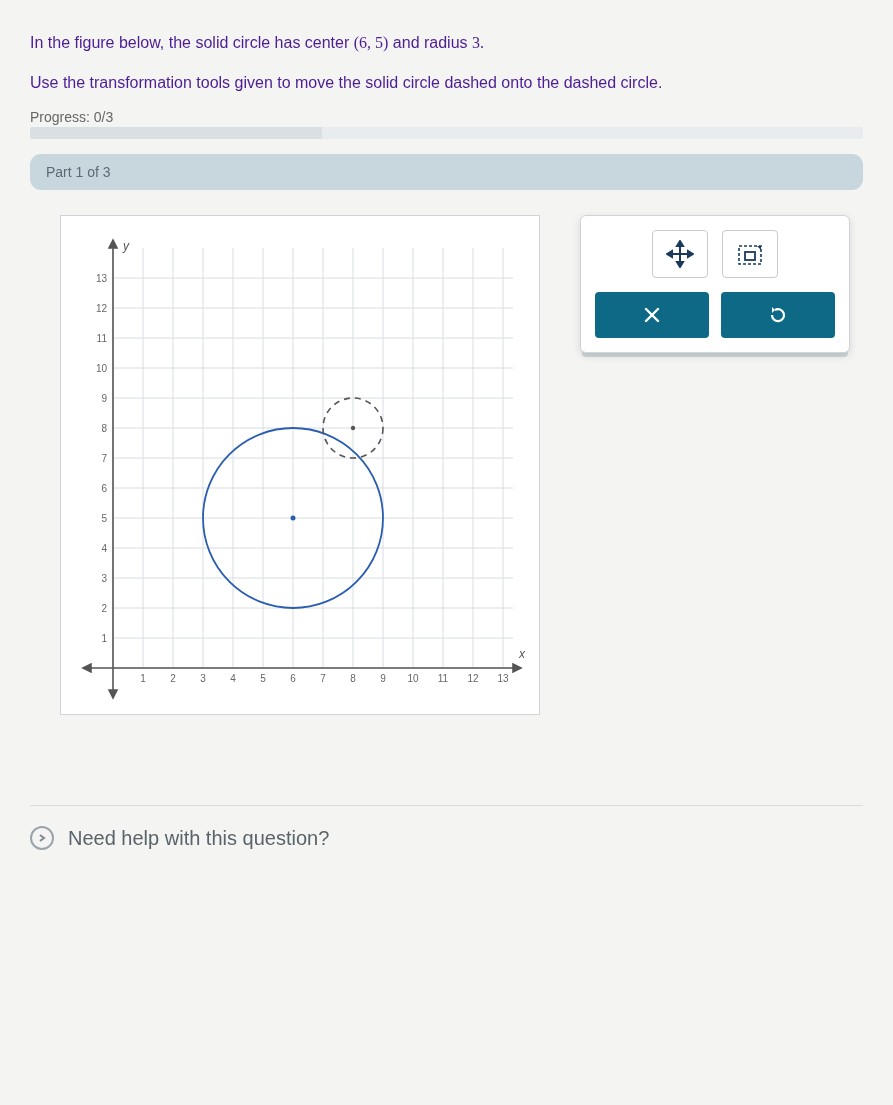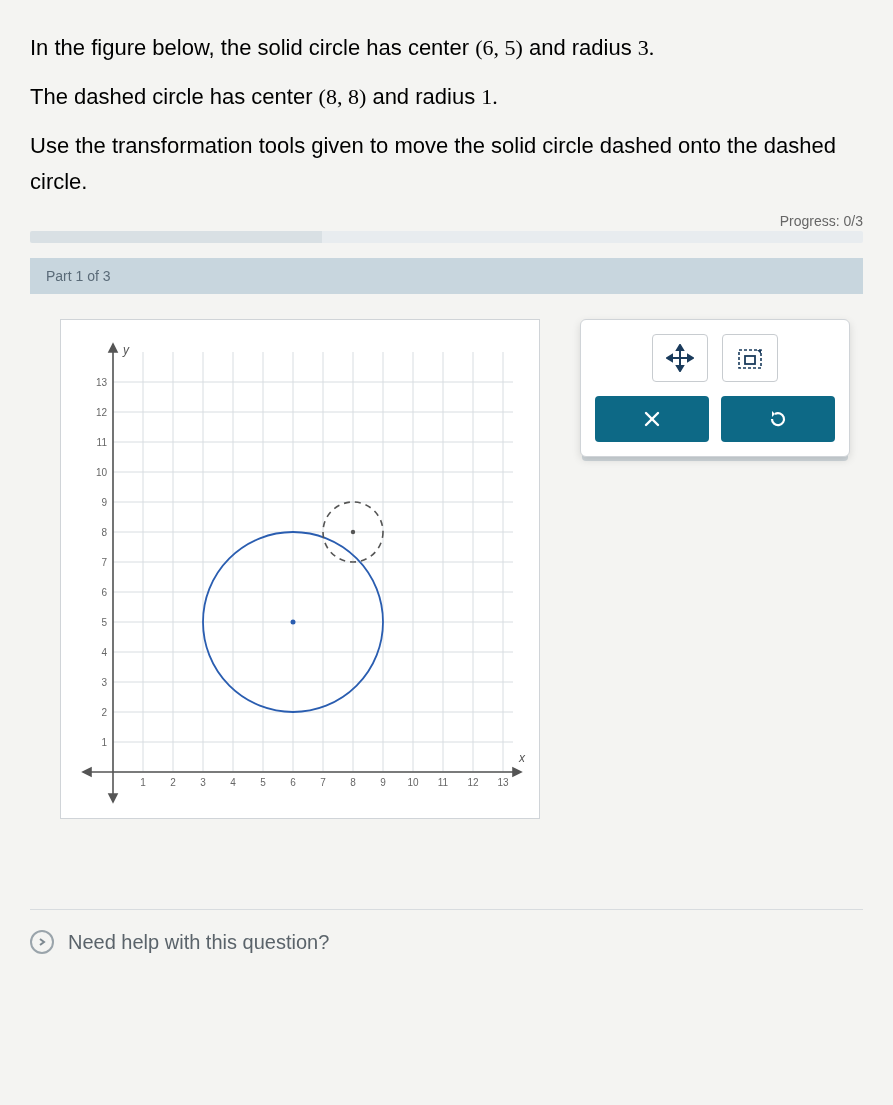--- a/index.html
+++ b/index.html
@@ -5,49 +5,47 @@
   * { box-sizing: border-box; margin: 0; padding: 0; }
   body {
     font-family: -apple-system, BlinkMacSystemFont, "Segoe UI", Arial, sans-serif;
     background: #f4f4f2;
     width: 893px;
     height: 1105px;
     padding: 30px;
     color: #333;
   }
   .question-text p {
-    font-size: 22px;
+    font-size: 16px;
     line-height: 1.6;
     margin-bottom: 14px;
-    color: #000000;
+    color: #4c1d95;
   }
   .math { font-family: Georgia, "Times New Roman", serif; }
   .progress-bar-wrap {
     margin-top: 10px;
     margin-bottom: 15px;
   }
   .progress-label {
     font-size: 14px;
     color: #666;
-    margin-left: 10px;
     margin-bottom: 2px;
-    text-align: right;
   }
   .progress-track {
     height: 12px;
     background: linear-gradient(to right, #d9e0e4 35%, #e8ecef 35%);
     border-radius: 2px;
     width: 100%;
   }
   .part-header {
     background: #c8d6de;
     padding: 10px 16px;
     font-size: 14px;
     color: #5a6b78;
-    border-radius: 0;
+    border-radius: 11px;
     margin-bottom: 25px;
   }
   .workspace {
     display: flex;
     gap: 40px;
     align-items: flex-start;
     padding-left: 30px;
   }
   .graph-panel {
     background: #fff;
@@ -123,26 +121,20 @@
 </style>
 </head>
 <body>
 
 <div class="question-text">
   <p>
     <span>In the figure below, the solid circle has center </span>
     <span class="math">(6, 5)</span>
     <span> and radius </span>
     <span class="math">3.</span>
-  </p>
-  <p>
-    <span>The dashed circle has center </span>
-    <span class="math">(8, 8)</span>
-    <span> and radius </span>
-    <span class="math">1.</span>
   </p>
   <p>Use the transformation tools given to move the solid circle dashed onto the dashed circle.</p>
 </div>
 
 <div class="progress-bar-wrap">
   <div class="progress-label">Progress: 0/3</div>
   <div class="progress-track"></div>
 </div>
 
 <div class="part-header">Part 1 of 3</div>

